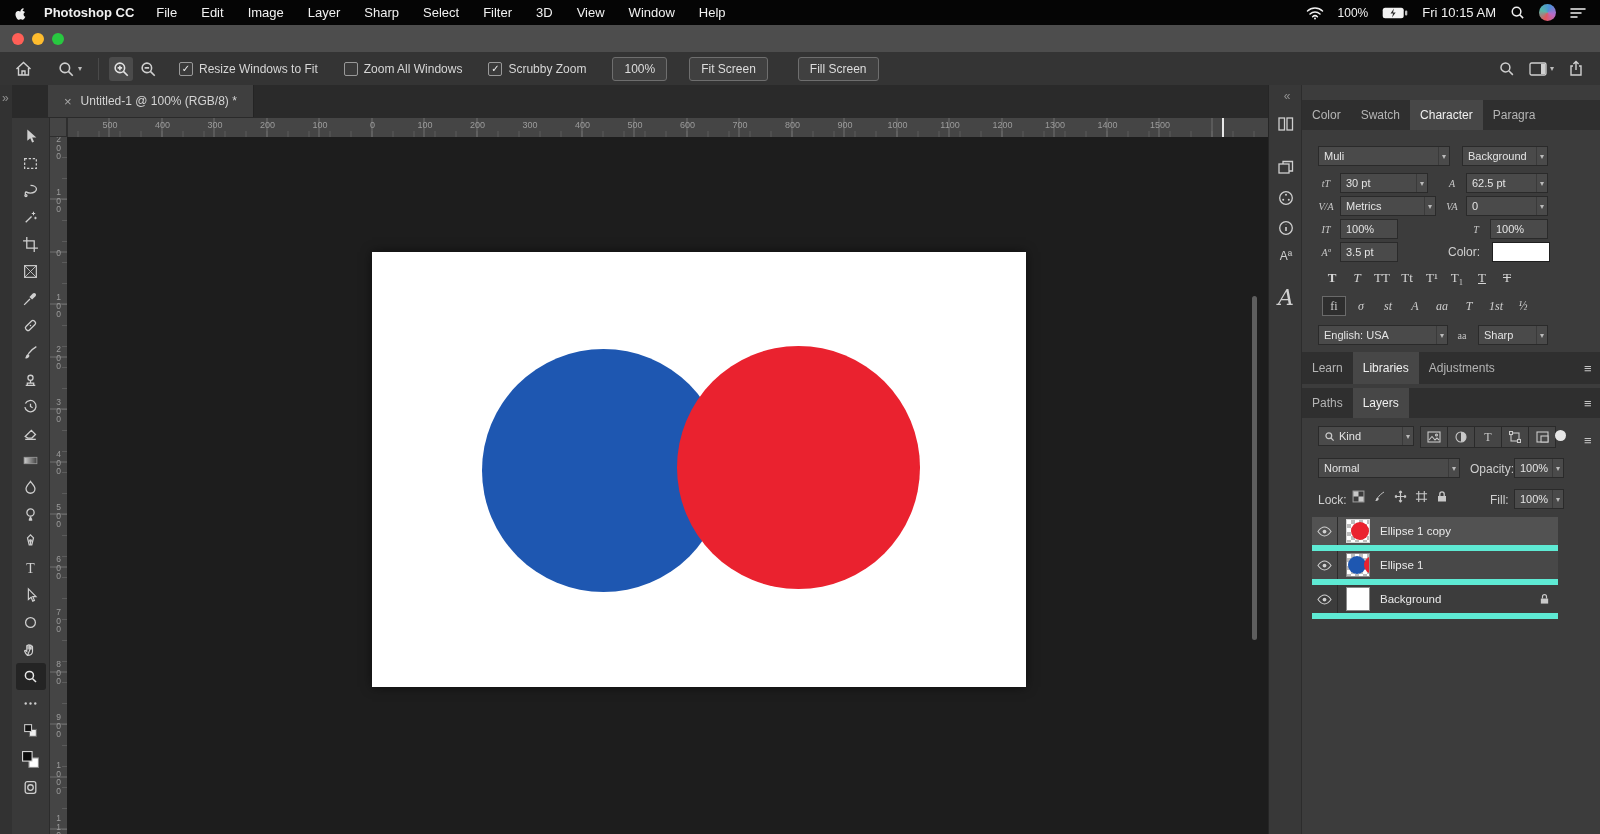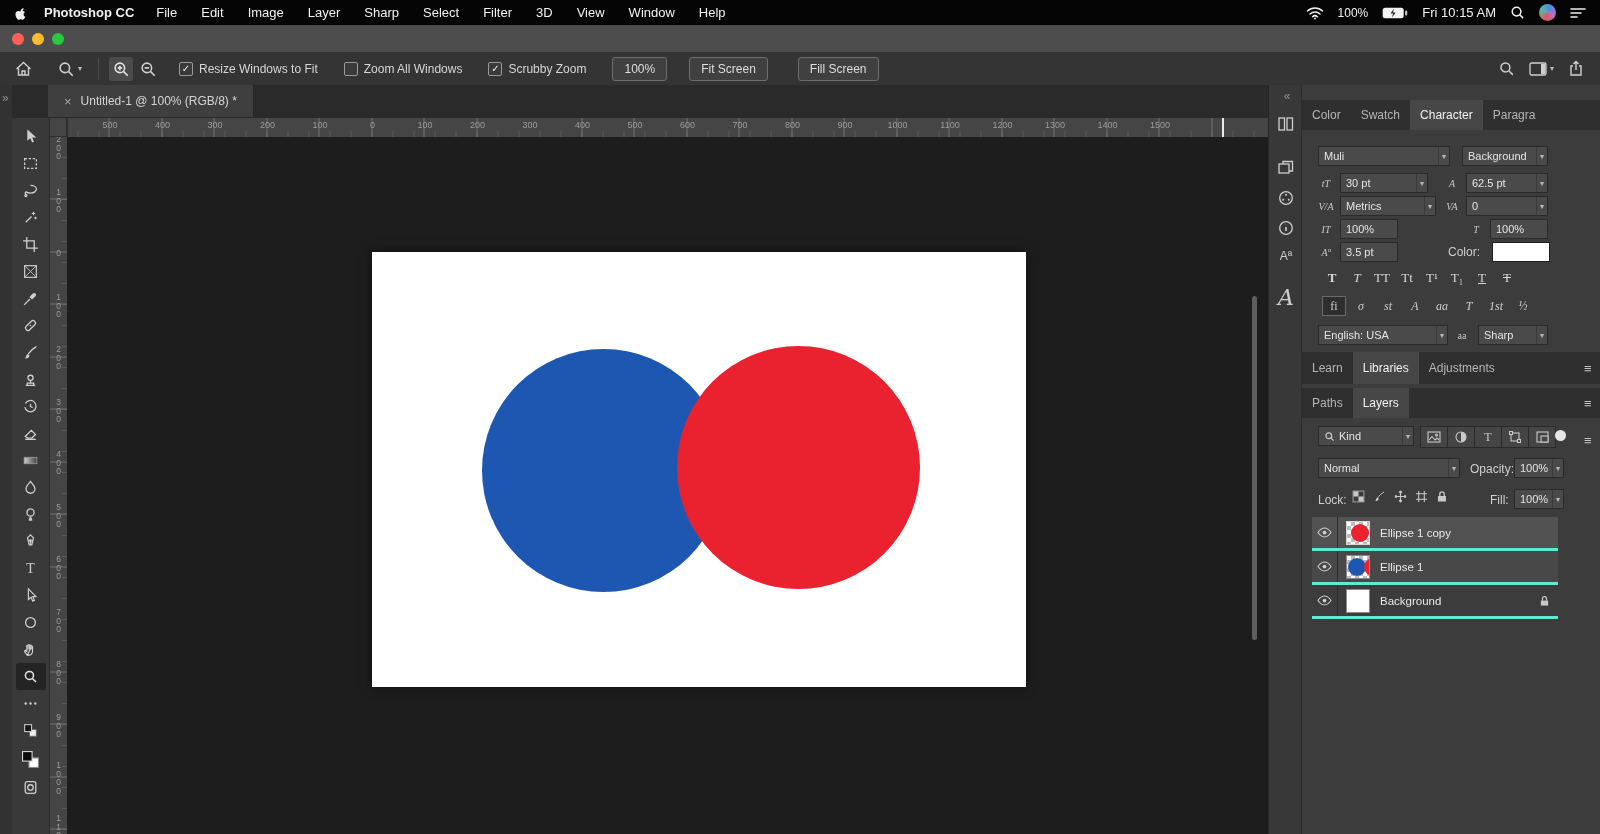--- a/index.html
+++ b/index.html
@@ -107,21 +107,21 @@
   .cicon{position:absolute;width:20px;height:20px;display:flex;align-items:center;justify-content:center;
          color:#c9c9c9;font-size:10px;font-style:italic;font-family:"Liberation Serif",serif;}
   .plabel{position:absolute;color:#cfcfcf;font-size:12px;}
   .stybtn{width:24px;height:20px;display:flex;align-items:center;justify-content:center;color:#d6d6d6;
           font-family:"Liberation Serif",serif;font-size:13px;}
   .otbtn{width:24px;height:20px;display:flex;align-items:center;justify-content:center;color:#cfcfcf;
          font-family:"Liberation Serif",serif;font-size:12px;font-style:italic;}
   .otbtn.on{background:#2e2e2e;border:1px solid #6a6a6a;box-sizing:border-box;font-style:normal;}
   .ham{position:absolute;color:#c4c4c4;font-size:13px;}
   .lrow{position:absolute;left:10px;width:246px;height:34px;display:flex;align-items:center;
-        border-bottom:3px solid #5eead4;box-sizing:border-box;}
+        border-bottom:6px solid #5eead4;box-sizing:border-box;}
   .eyecell{width:26px;height:100%;display:flex;align-items:center;justify-content:center;
            border-right:1px solid #2c2c2c;box-sizing:border-box;}
   .thumb{width:24px;height:24px;margin-left:8px;border:1px solid #8a8a8a;box-sizing:border-box;
          position:relative;overflow:hidden;
          background-image:linear-gradient(45deg,#bdbdbd 25%,transparent 25%,transparent 75%,#bdbdbd 75%),
                           linear-gradient(45deg,#bdbdbd 25%,#fff 25%,#fff 75%,#bdbdbd 75%);
          background-size:8px 8px;background-position:0 0,4px 4px;background-color:#fff;}
   .thumb .dot{position:absolute;border-radius:50%;width:18px;height:18px;top:2px;}
   .lname{margin-left:10px;font-size:11.5px;color:#e9e9e9;}
 </style>

